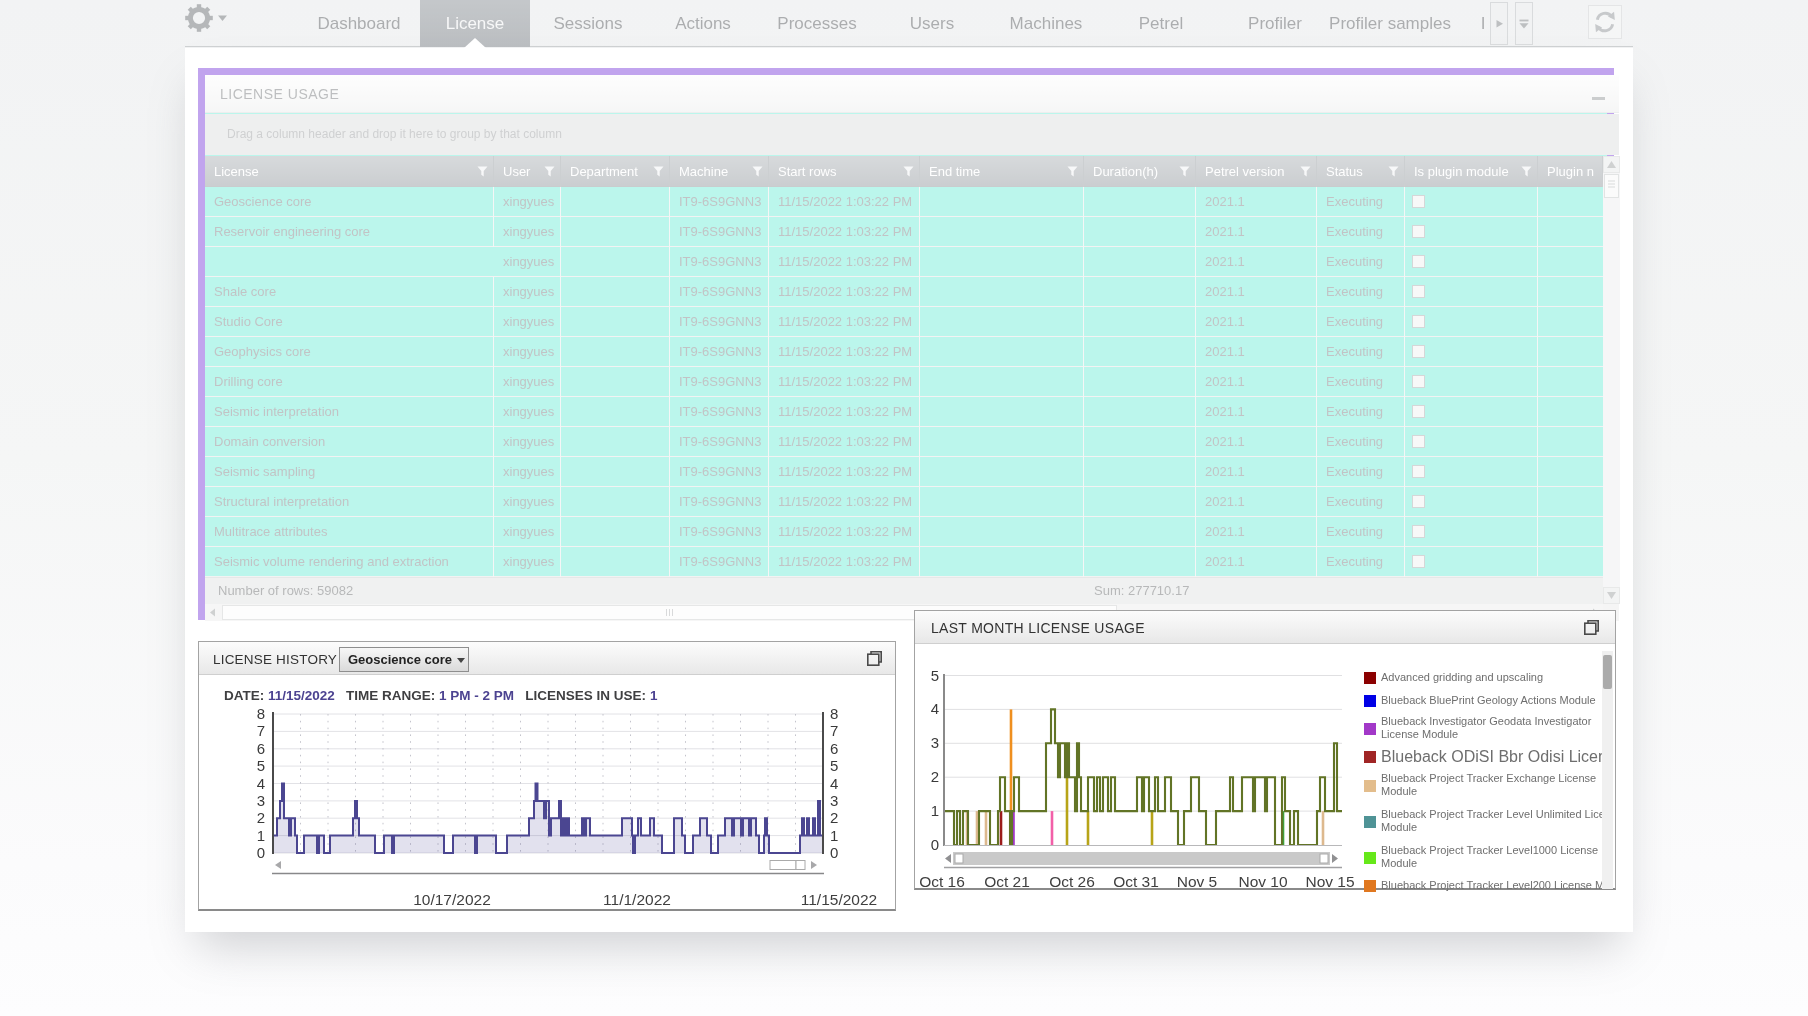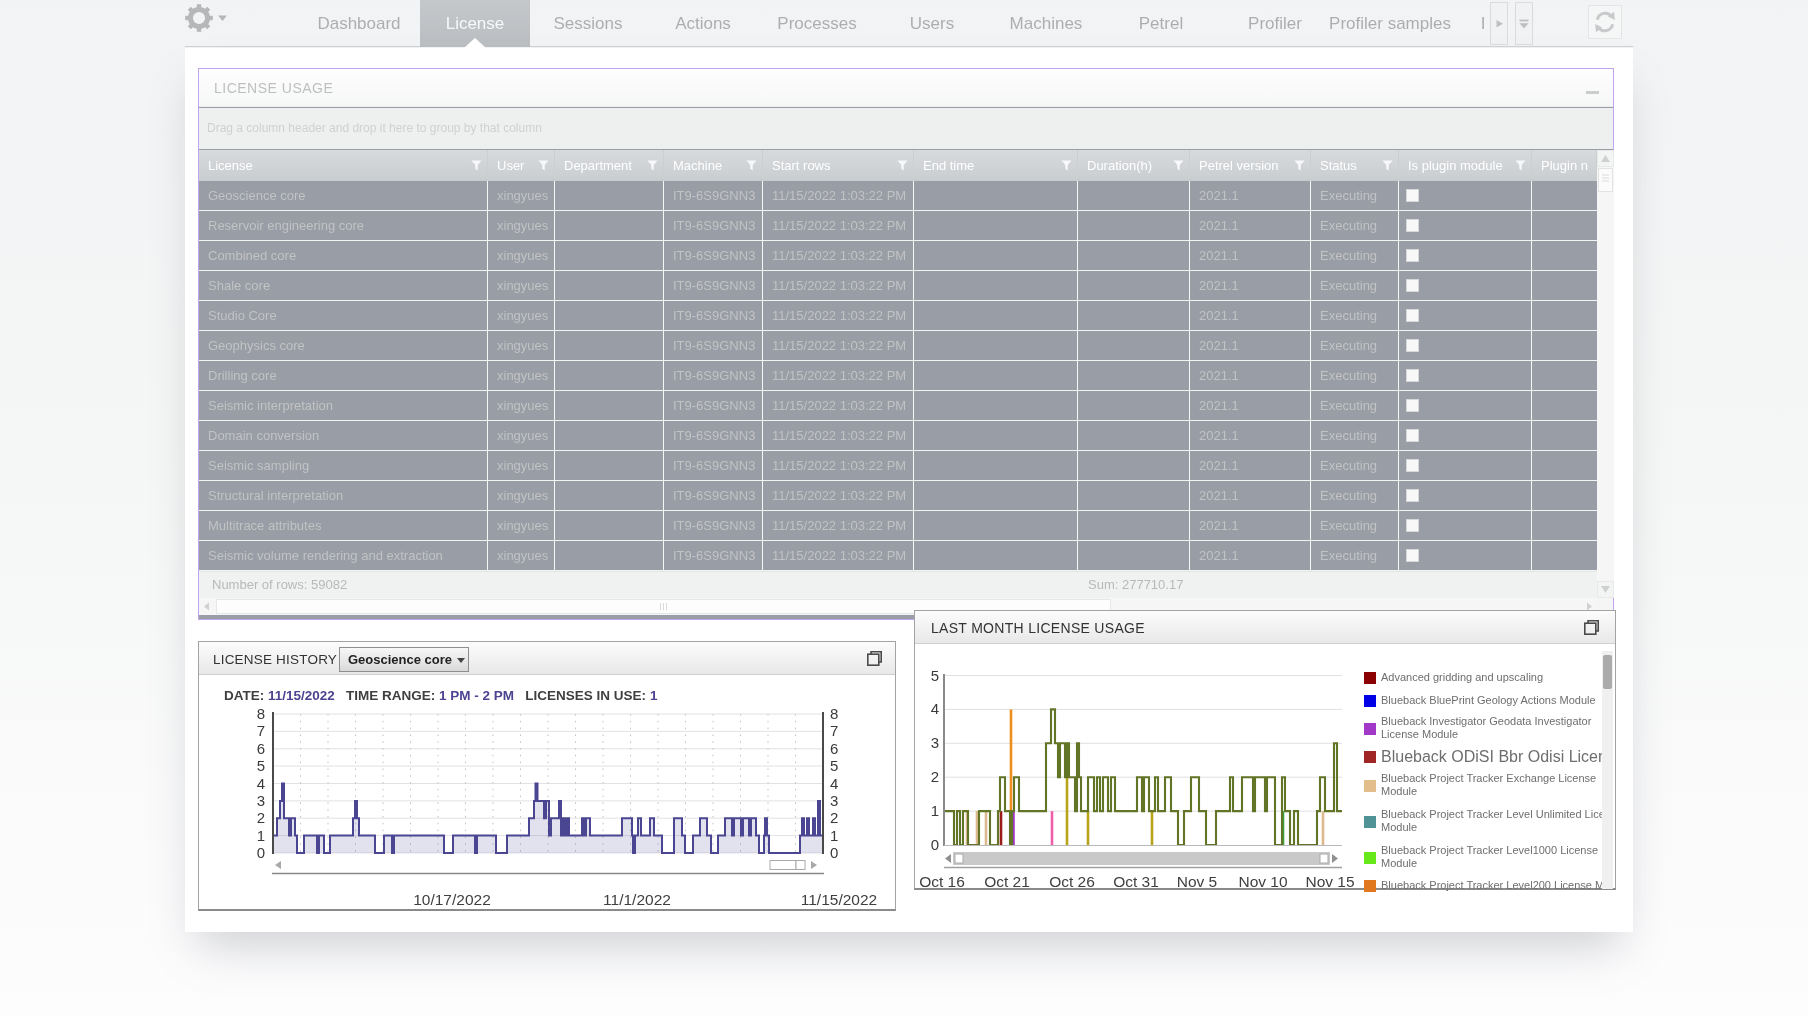--- a/index.html
+++ b/index.html
@@ -14,21 +14,21 @@
  border-bottom:1px solid #9fa3a5}
 .tab{position:absolute;top:0;height:47px;line-height:47px;text-align:center;
  font-size:17px;color:#4b4e51;width:130px;white-space:nowrap}
 #seltab{position:absolute;left:235px;top:0;width:110px;height:47px;
  background:linear-gradient(#878d93,#6f757b);color:#fff;font-size:17px;
  line-height:47px;text-align:center}
 .navbtn{position:absolute;top:2px;height:43px;width:18px;border:1px solid #b9bcbe;
  background:#f0f1f2}
 
 #lu{position:absolute;left:13px;top:68px;width:1416px;height:552px;
- border:1px solid #6d28d9;background:#0f172a}
+ border:7px solid #6d28d9;background:#5eead4}
 #lutitle{position:absolute;left:0;top:0;width:1414px;height:38px;
  background:linear-gradient(#fdfdfd,#ebecec);border-bottom:1px solid #d6d8d8;
  color:#63676a;font-size:14px;letter-spacing:.5px;line-height:38px}
 #lugroup{position:absolute;left:0;top:39px;width:1414px;height:41px;background:#d8dada;
  color:#8e9194;font-size:12px;line-height:41px}
 #luhead{position:absolute;left:0;top:81px;width:1398px;height:31px;
  background:linear-gradient(#a2a8ad,#848b91);border-bottom:1px solid #80878d}
 .hc{position:absolute;top:0;height:31px;border-right:1px solid #878e93;color:#fff;
  font-size:13px;line-height:31px;overflow:hidden}
 .hc span{padding-left:9px}
@@ -94,21 +94,21 @@
     <path d="M18.0 13.1 A7.3 7.3 0 0 1 4.8 15.9"></path>
    </g>
    <path d="M19.3 1.6 L20.0 9.1 L13.7 5.9 Z" fill="#8d9194"></path>
    <path d="M2.7 20.4 L2.0 12.9 L8.3 16.1 Z" fill="#8d9194"></path>
   </svg>
  </div>
  <div id="lu">
   <div id="lutitle"><span style="padding-left:15px">LICENSE USAGE</span>
    <div class="abs" style="right:14px;top:22px;width:13px;height:3px;background:#85898c"></div>
   </div>
-  <div id="lugroup"><span style="padding-left:8px">Drag a column header and drop it here to group by that column</span></div>
+  <div id="lugroup"><span style="padding-left:22px">Drag a column header and drop it here to group by that column</span></div>
   <div id="luhead">
    <div class="hc" style="left:0px;width:289px"><span>License</span><svg class="funnel" viewBox="0 0 11 11">
               <path d="M0.5 0.5 h10 l-3.8 4.5 v5.5 l-2.4 -1.8 v-3.7 z" fill="#eef0f1"></path>
             </svg></div>
    <div class="hc" style="left:289px;width:67px"><span>User</span><svg class="funnel" viewBox="0 0 11 11">
               <path d="M0.5 0.5 h10 l-3.8 4.5 v5.5 l-2.4 -1.8 v-3.7 z" fill="#eef0f1"></path>
             </svg></div>
    <div class="hc" style="left:356px;width:109px"><span>Department</span><svg class="funnel" viewBox="0 0 11 11">
               <path d="M0.5 0.5 h10 l-3.8 4.5 v5.5 l-2.4 -1.8 v-3.7 z" fill="#eef0f1"></path>
             </svg></div>
@@ -155,21 +155,20 @@
    <div class="cell" style="left:465px;width:99px">IT9-6S9GNN3</div>
    <div class="cell" style="left:564px;width:151px">11/15/2022 1:03:22 PM</div>
    <div class="cell" style="left:715px;width:164px"></div>
    <div class="cell" style="left:879px;width:112px"></div>
    <div class="cell" style="left:991px;width:121px">2021.1</div>
    <div class="cell" style="left:1112px;width:88px">Executing</div>
    <div class="cell" style="left:1200px;width:133px"></div>
    <div class="cbx"></div>
   </div>
   <div class="row" style="top:172px">
-   <div class="cell" style="left:0;width:289px">Combined core</div>
    <div class="cell" style="left:289px;width:67px">xingyues</div>
    <div class="cell" style="left:356px;width:109px"></div>
    <div class="cell" style="left:465px;width:99px">IT9-6S9GNN3</div>
    <div class="cell" style="left:564px;width:151px">11/15/2022 1:03:22 PM</div>
    <div class="cell" style="left:715px;width:164px"></div>
    <div class="cell" style="left:879px;width:112px"></div>
    <div class="cell" style="left:991px;width:121px">2021.1</div>
    <div class="cell" style="left:1112px;width:88px">Executing</div>
    <div class="cell" style="left:1200px;width:133px"></div>
    <div class="cbx"></div>

